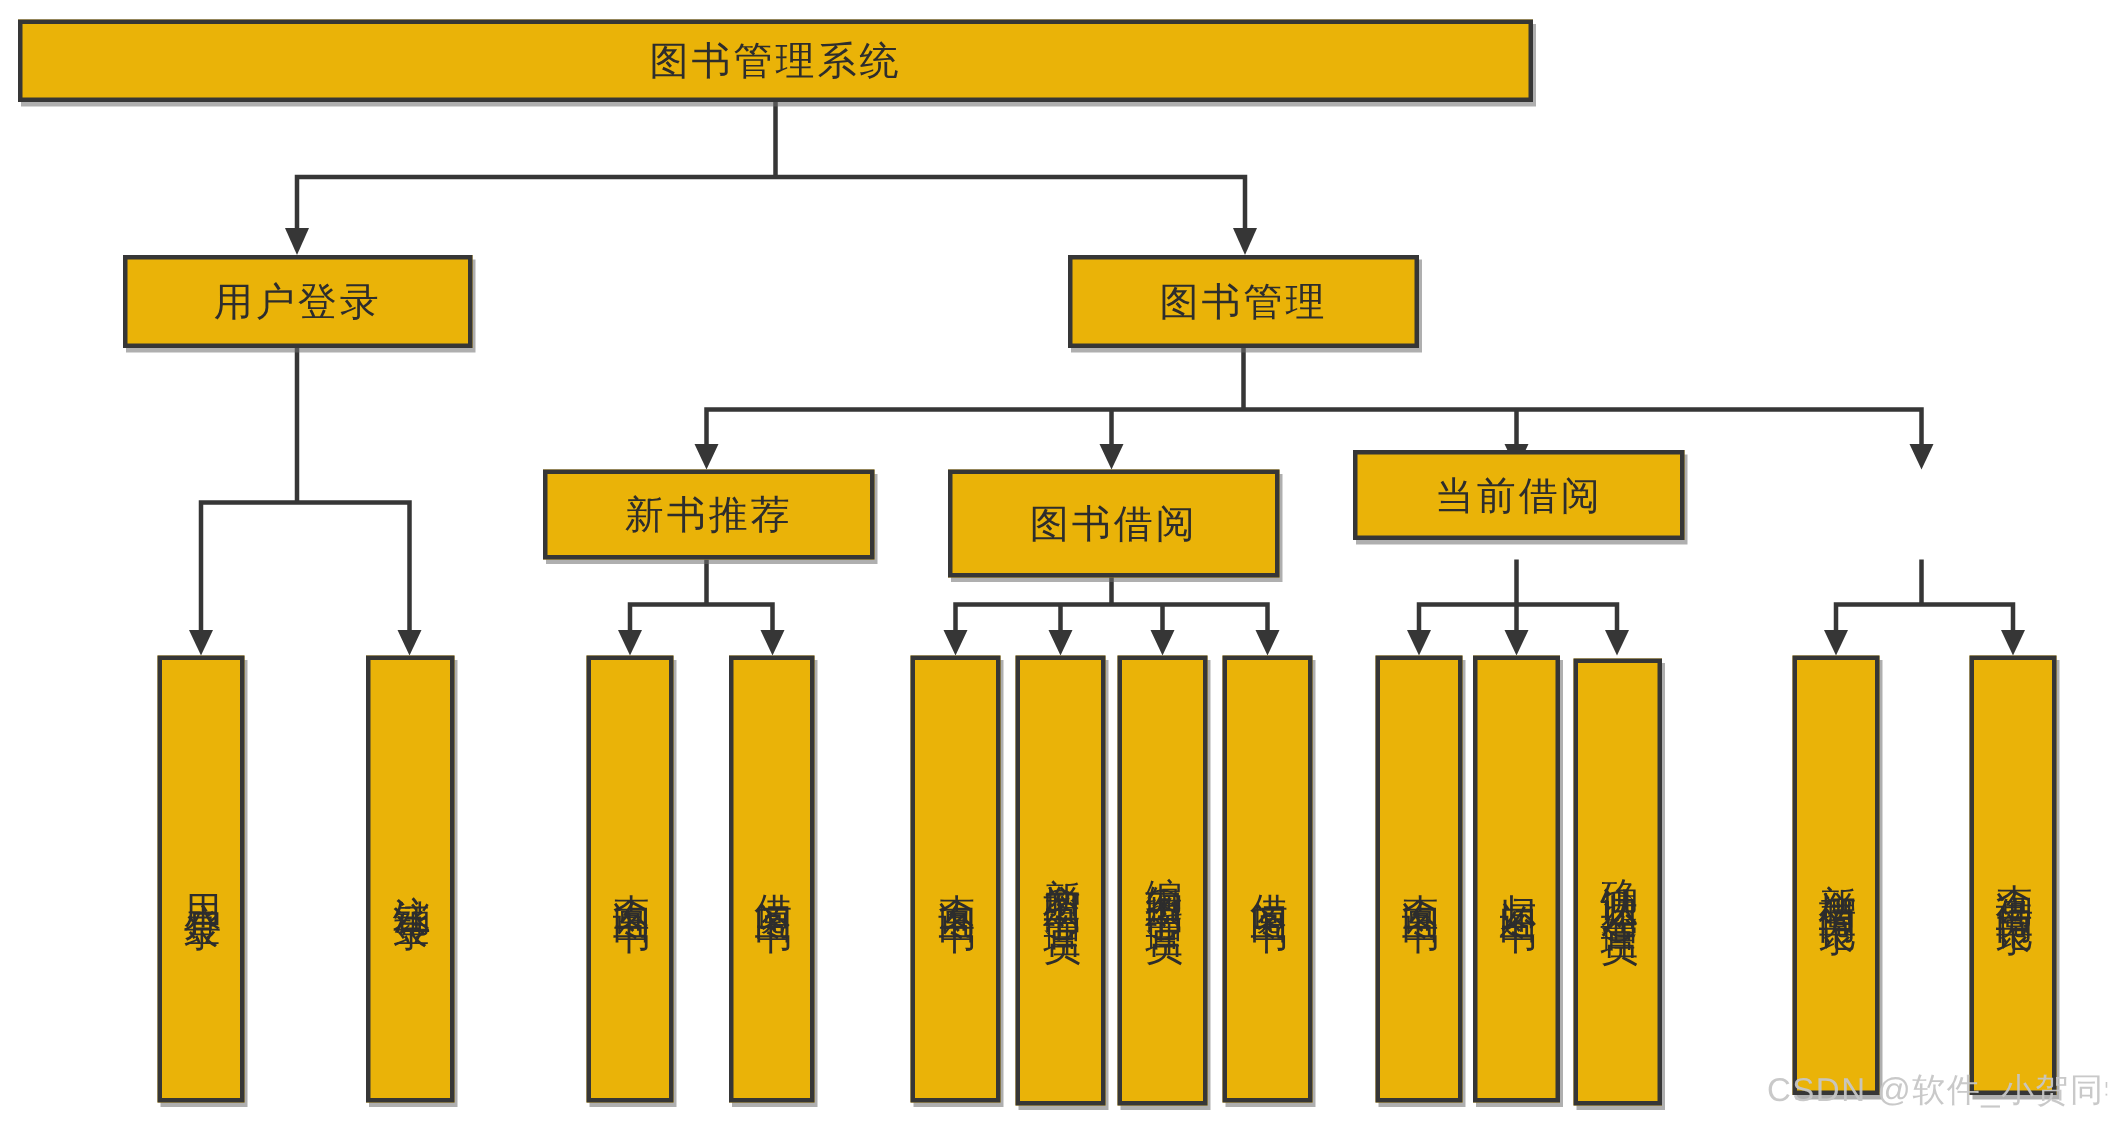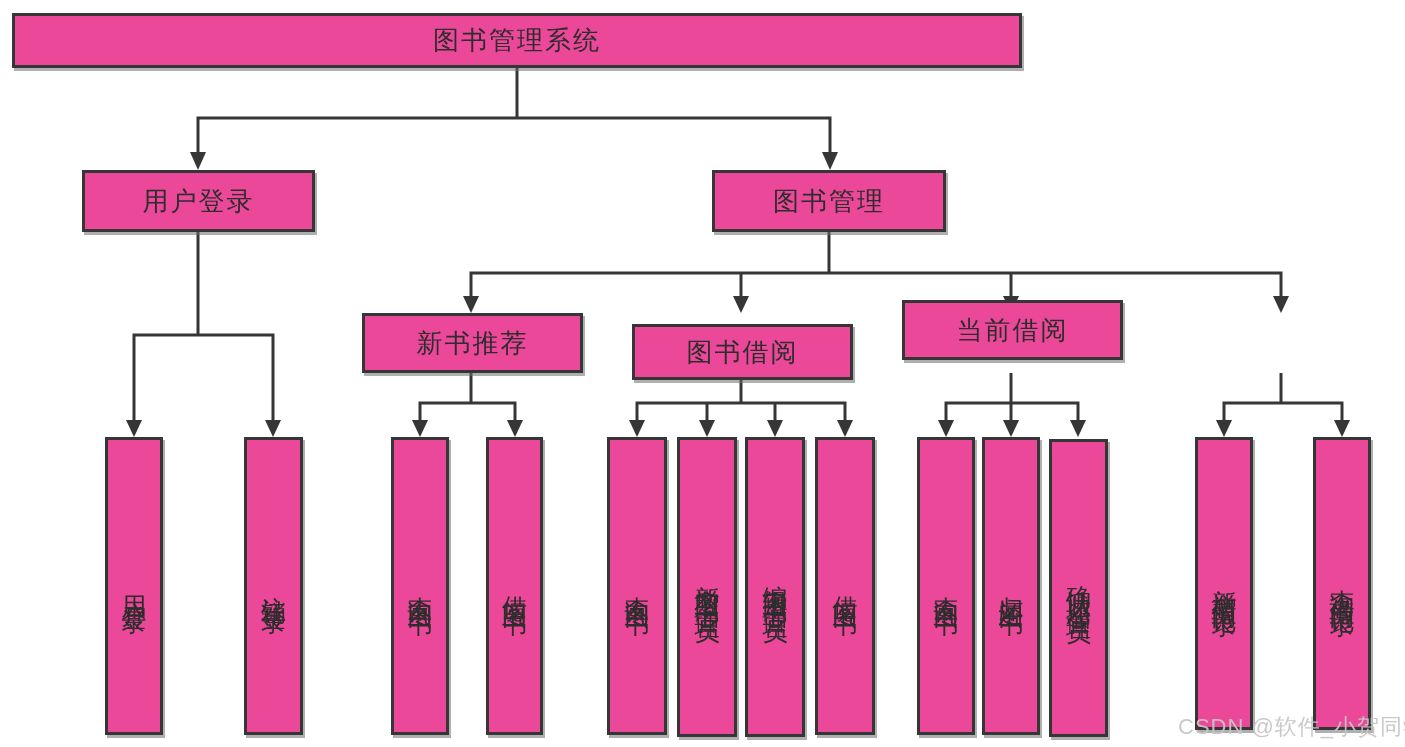--- a/index.html
+++ b/index.html
@@ -5,21 +5,21 @@
   * { margin:0; padding:0; box-sizing:border-box; }
   html,body { background:#ffffff; }
   body { font-family:"Liberation Sans","DejaVu Sans",sans-serif; }
   .stage {
     position:relative; width:1405px; height:747px;
     background:#ffffff; overflow:hidden;
   }
   svg.connectors { position:absolute; left:0; top:0; }
   .node {
     position:absolute; display:flex; align-items:center; justify-content:center;
-    background:#ec4899; border:3px solid #363636;
+    background:#eab308; border:3px solid #363636;
     box-shadow:2px 3px 0 rgba(110,110,110,0.55);
     color:#2d2d2d; font-size:26px; letter-spacing:2px;
     text-align:left; white-space:nowrap;
   }
   .vnode {
     writing-mode:vertical-rl; text-orientation:mixed;
     font-size:25px; letter-spacing:5px; white-space:normal;
     line-height:1;
   }
   .watermark {
@@ -72,21 +72,21 @@
       <polygon points="1334,420 1350,420 1342,437"></polygon>
     </g>
   </svg>
 
   <div class="node" style="left:12px;top:13px;width:1010px;height:55px">图书管理系统</div>
 
   <div class="node" style="left:82px;top:170px;width:233px;height:62px">用户登录</div>
   <div class="node" style="left:362px;top:313px;width:221px;height:60px">新书推荐</div>
 
   <div class="node" style="left:712px;top:170px;width:234px;height:62px">图书管理</div>
-  <div class="node" style="left:632px;top:324px;width:221px;height:56px">图书借阅</div>
+  <div class="node" style="left:632px;top:313px;width:221px;height:72px">图书借阅</div>
   <div class="node" style="left:902px;top:300px;width:221px;height:60px">当前借阅</div>
 
   <div class="node vnode" style="left:105px;top:437px;width:58px;height:298px">用户登录</div>
   <div class="node vnode" style="left:244px;top:437px;width:59px;height:298px">注销登录</div>
 
   <div class="node vnode" style="left:391px;top:437px;width:58px;height:298px">查询图书</div>
   <div class="node vnode" style="left:486px;top:437px;width:57px;height:298px">借阅图书</div>
 
   <div class="node vnode" style="left:607px;top:437px;width:60px;height:298px">查询图书</div>
   <div class="node vnode" style="left:677px;top:437px;width:60px;height:300px">新增图书（管理员）</div>

